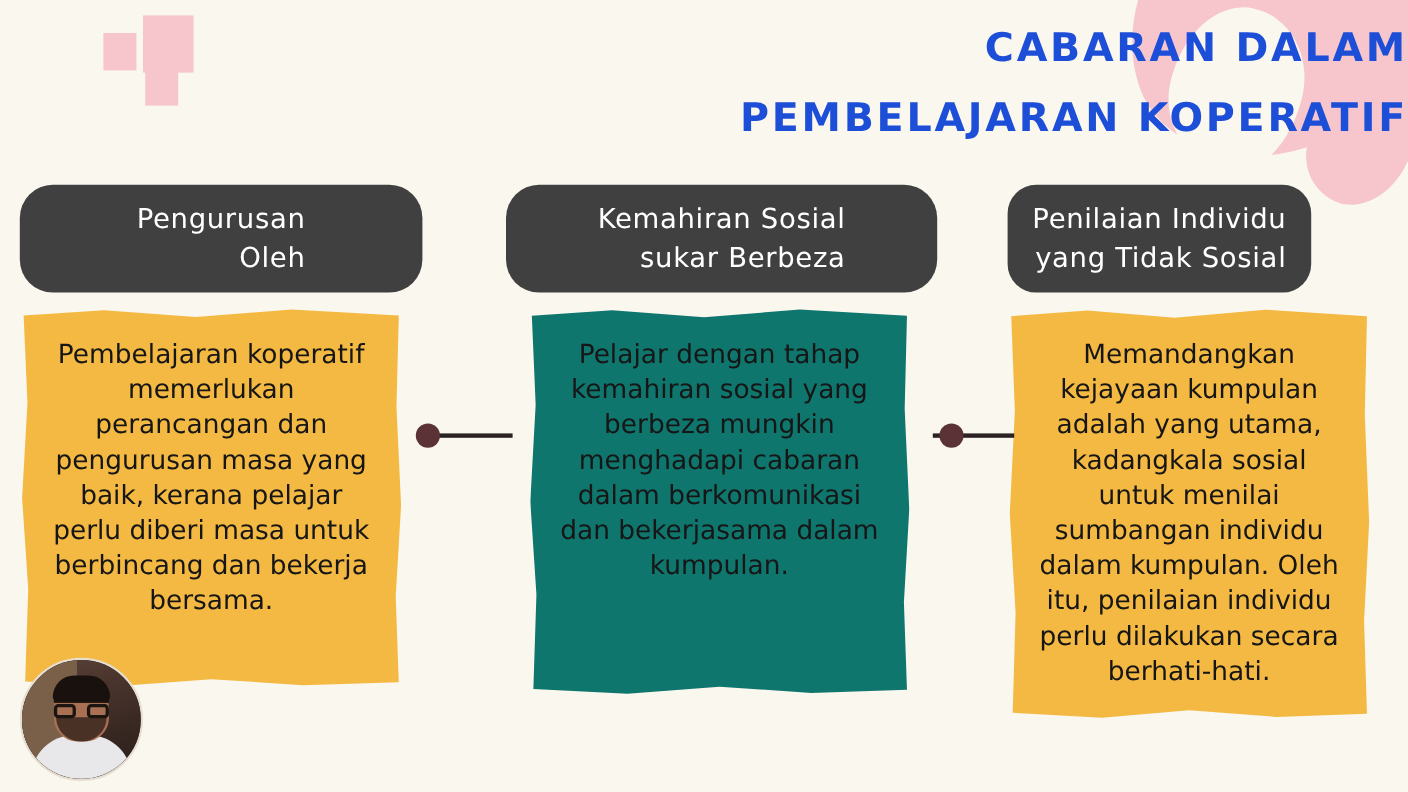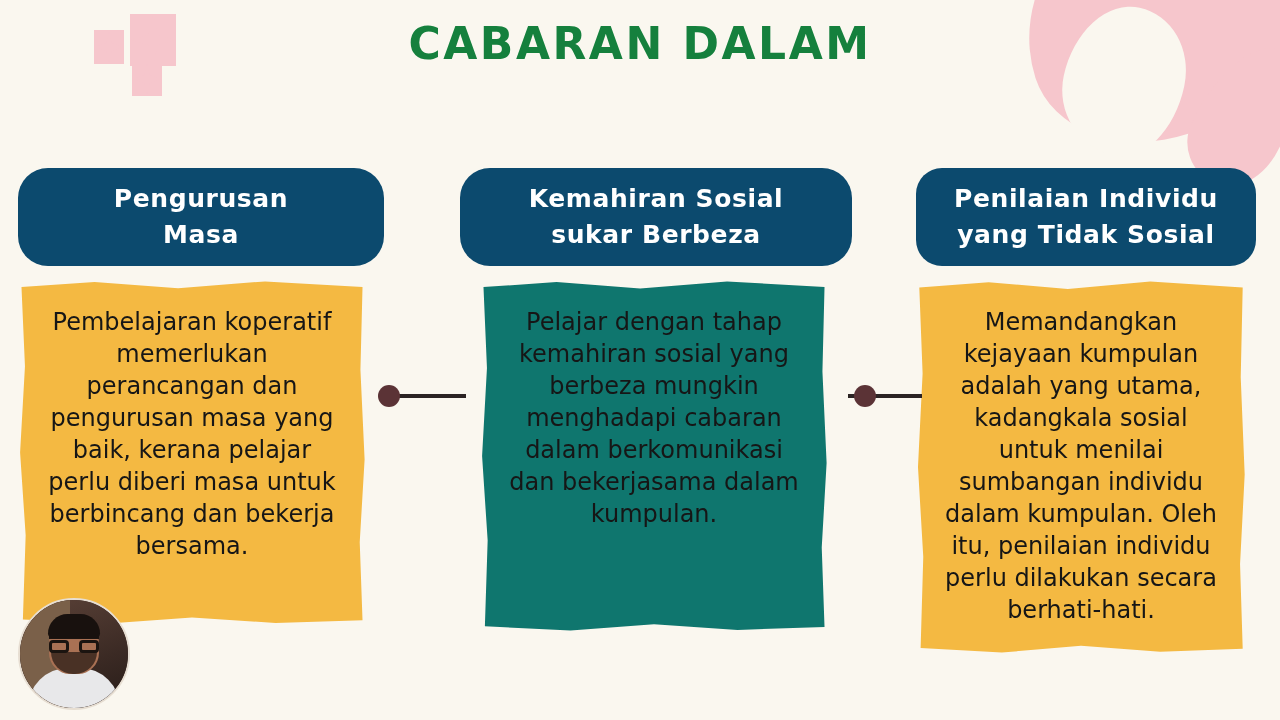--- a/index.html
+++ b/index.html
@@ -57,62 +57,63 @@
   .sp2 { left: 6px;  top: 16px;  width: 30px; height: 34px; }
   .sp3 { left: 44px; top: 48px;  width: 30px; height: 34px; }
 
   
   .title-block {
     position: absolute;
     top: 12px; left: 0; width: 1280px;
     text-align: center;
   }
   .title-line {
-    color: #15803d;
+    color: #1d4ed8;
     font-family: "DejaVu Sans", sans-serif;
     font-weight: bold;
-    font-size: 44px;
+    font-size: 36px;
     letter-spacing: 2.5px;
     line-height: 64px;
     text-transform: uppercase;
+    text-align: right;
   }
 
   
   .columns {
     position: absolute;
     top: 168px; left: 0;
     width: 1280px; height: 520px;
   }
   .col {
     position: absolute;
     top: 0;
     width: 366px;
   }
   .col-1 { left: 18px; }
   .col-2 { left: 460px; }
   .col-3 { left: 916px; }
 
   .pill {
     position: relative;
-    background: #0c4a6e;
+    background: #404040;
     border-radius: 30px;
     color: #ffffff;
-    text-align: center;
-    font-weight: bold;
+    text-align: right;
+    font-weight: normal;
     font-size: 25px;
     letter-spacing: 0.6px;
     line-height: 36px;
     padding: 12px 16px;
     min-height: 98px;
     display: flex;
     align-items: center;
     justify-content: center;
   }
   .col-2 .pill { width: 392px; }
-  .col-3 .pill { width: 340px; border-radius: 26px; }
+  .col-3 .pill { width: 276px; border-radius: 26px; }
 
   .card {
     margin-top: 14px;
     padding: 26px 22px 28px 22px;
     color: #161616;
     font-size: 24px;
     line-height: 32px;
     text-align: center;
     
     clip-path: polygon(
@@ -203,29 +204,30 @@
     <div class="sparkle sp2">
         <div class="spark-shape"></div>
       </div>
     <div class="sparkle sp3">
         <div class="spark-shape"></div>
       </div>
   </div>
 
   <div class="title-block">
     <div class="title-line">CABARAN DALAM</div>
+    <div class="title-line">PEMBELAJARAN KOPERATIF</div>
   </div>
 
   <div class="columns">
 
     <div class="col col-1">
       <div class="pill">
         <span>
           <span>Pengurusan</span><br>
-          <span>Masa</span>
+          <span>Oleh</span>
         </span>
       </div>
       <div class="card card-yellow">Pembelajaran koperatif memerlukan perancangan dan pengurusan masa yang baik, kerana pelajar perlu diberi masa untuk berbincang dan bekerja bersama.</div>
     </div>
 
     <div class="col col-2">
       <div class="pill">
         <span>
           <span>Kemahiran Sosial</span><br>
           <span>sukar Berbeza</span>

